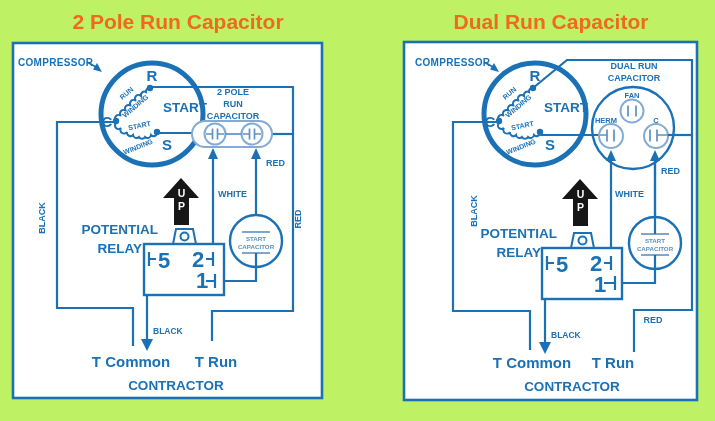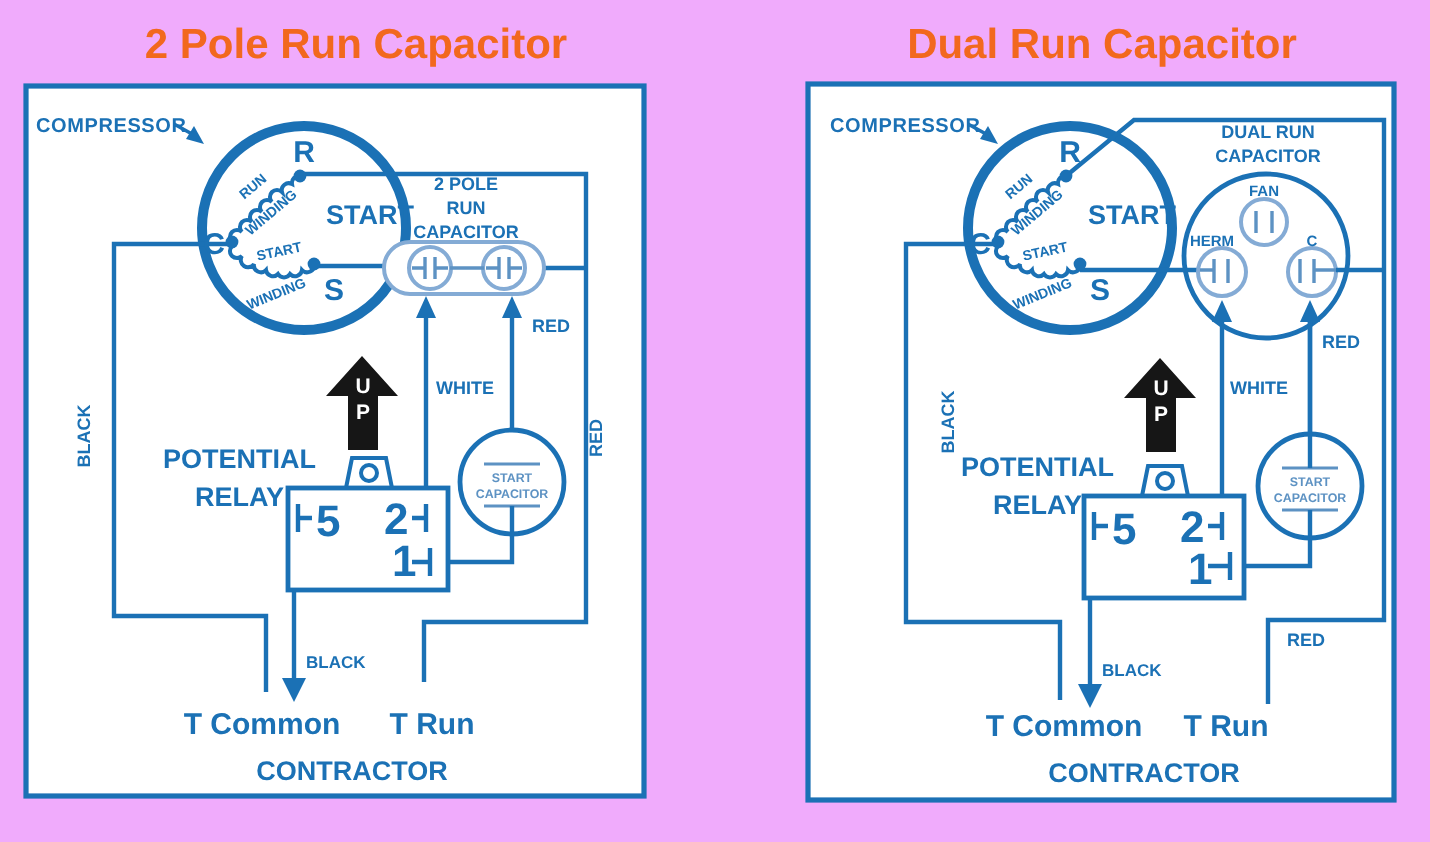--- a/index.html
+++ b/index.html
@@ -1,16 +1,16 @@
 <!DOCTYPE html>
 <html style="--blue: #1b71b5; --lightblue: #84abd5; --midblue: #5d92c3; --orange: #f2681e; --black: #161616;"><head>
 <meta charset="utf-8">
 <style>
   html,body{margin:0;padding:0;background:#fff;}
-  .stage{position:relative;width:715px;height:421px;background:#f0abfc;overflow:hidden;}
+  .stage{position:relative;width:715px;height:421px;background:#bef264;overflow:hidden;}
   svg{display:block;font-family:"Liberation Sans",sans-serif;}
   .t{fill:var(--blue);font-weight:bold;font-family:"Liberation Sans",sans-serif;}
   .tm{fill:var(--midblue);font-weight:bold;font-family:"Liberation Sans",sans-serif;}
   .torange{fill:var(--orange);font-weight:bold;font-family:"Liberation Sans",sans-serif;}
   .twhite{fill:#fff;font-weight:bold;font-family:"Liberation Sans",sans-serif;}
   .wire{stroke:var(--blue);stroke-width:2.2;fill:none;}
   .thin{stroke:var(--blue);stroke-width:1.8;fill:none;}
   .box{stroke:var(--blue);stroke-width:2.6;fill:#fff;}
   .comp{stroke:var(--blue);stroke-width:5;fill:#fff;}
   .coil{stroke:var(--blue);stroke-width:2;fill:none;}

